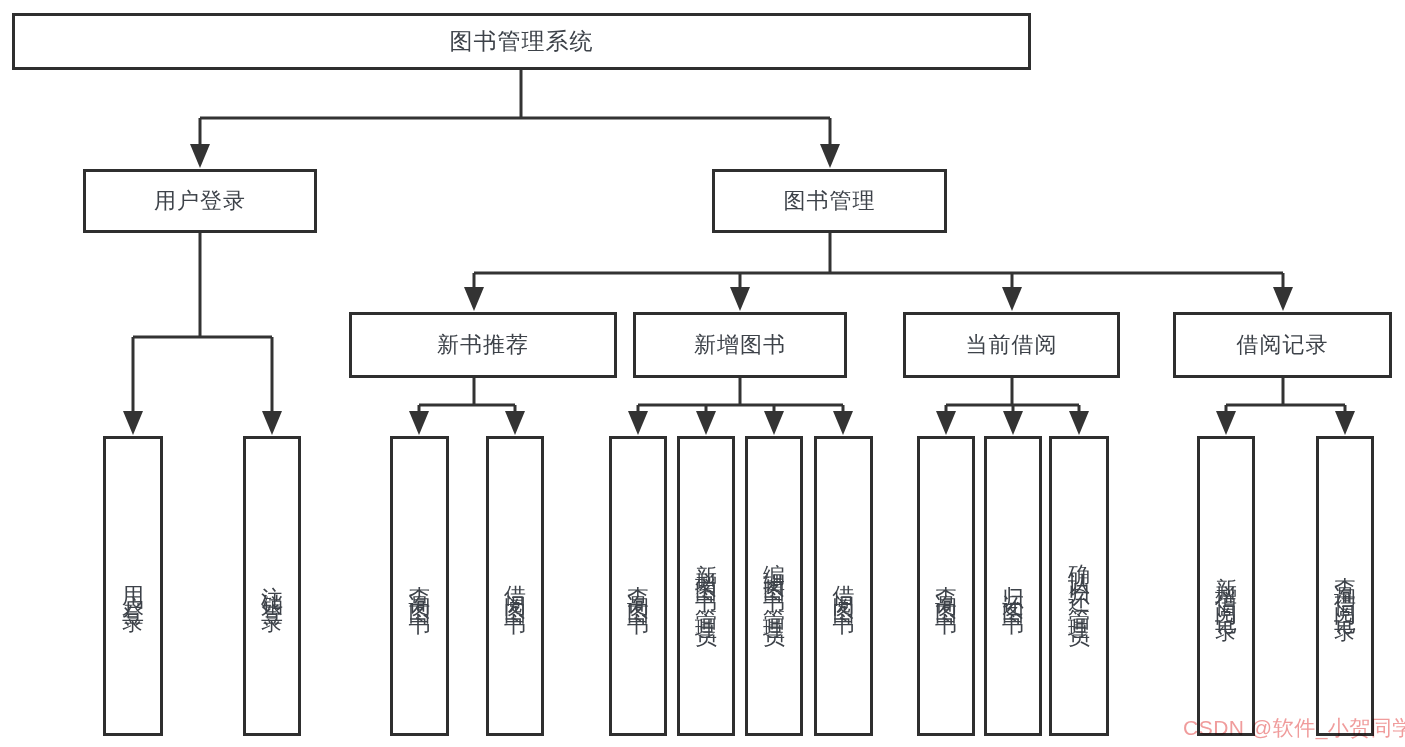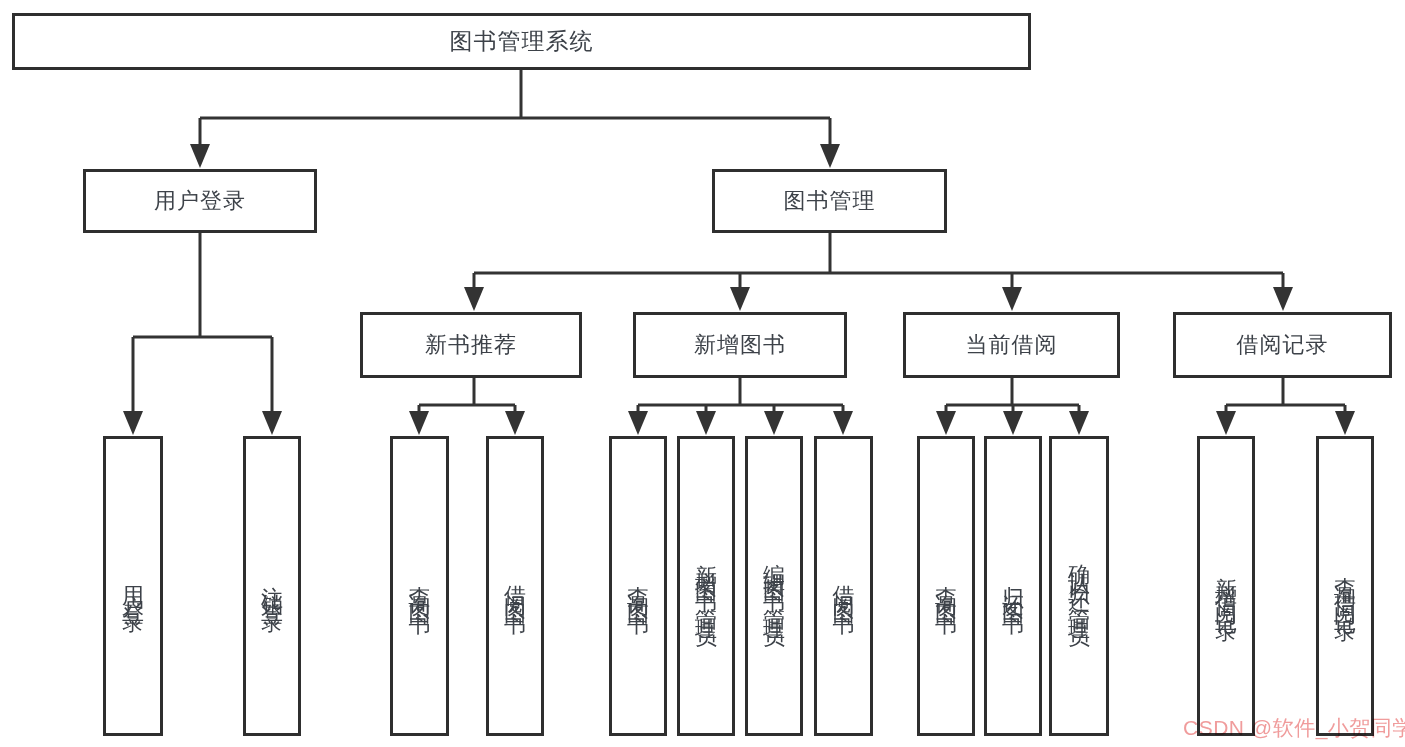--- a/index.html
+++ b/index.html
@@ -130,21 +130,21 @@
       <polygon points="1216,411 1236,411 1226,435"></polygon>
       <polygon points="1335,411 1355,411 1345,435"></polygon>
     </g>
   </svg>
 
   <div class="box hbox root" style="left:12px; top:13px; width:1019px; height:57px">图书管理系统</div>
 
   <div class="box hbox" style="left:83px; top:169px; width:234px; height:64px">用户登录</div>
   <div class="box hbox" style="left:712px; top:169px; width:235px; height:64px">图书管理</div>
 
-  <div class="box hbox" style="left:360px; top:312px; width:222px; height:66px">新书推荐</div>
+  <div class="box hbox" style="left:349px; top:312px; width:268px; height:66px">新书推荐</div>
   <div class="box hbox" style="left:633px; top:312px; width:214px; height:66px">新增图书</div>
   <div class="box hbox" style="left:903px; top:312px; width:217px; height:66px">当前借阅</div>
   <div class="box hbox" style="left:1173px; top:312px; width:219px; height:66px">借阅记录</div>
 
   <div class="box vbox" style="left:103px; top:436px; width:60px; height:300px">用户登录</div>
   <div class="box vbox" style="left:243px; top:436px; width:58px; height:300px">注销登录</div>
 
   <div class="box vbox" style="left:390px; top:436px; width:59px; height:300px">查询图书</div>
   <div class="box vbox" style="left:486px; top:436px; width:58px; height:300px">借阅图书</div>
 

